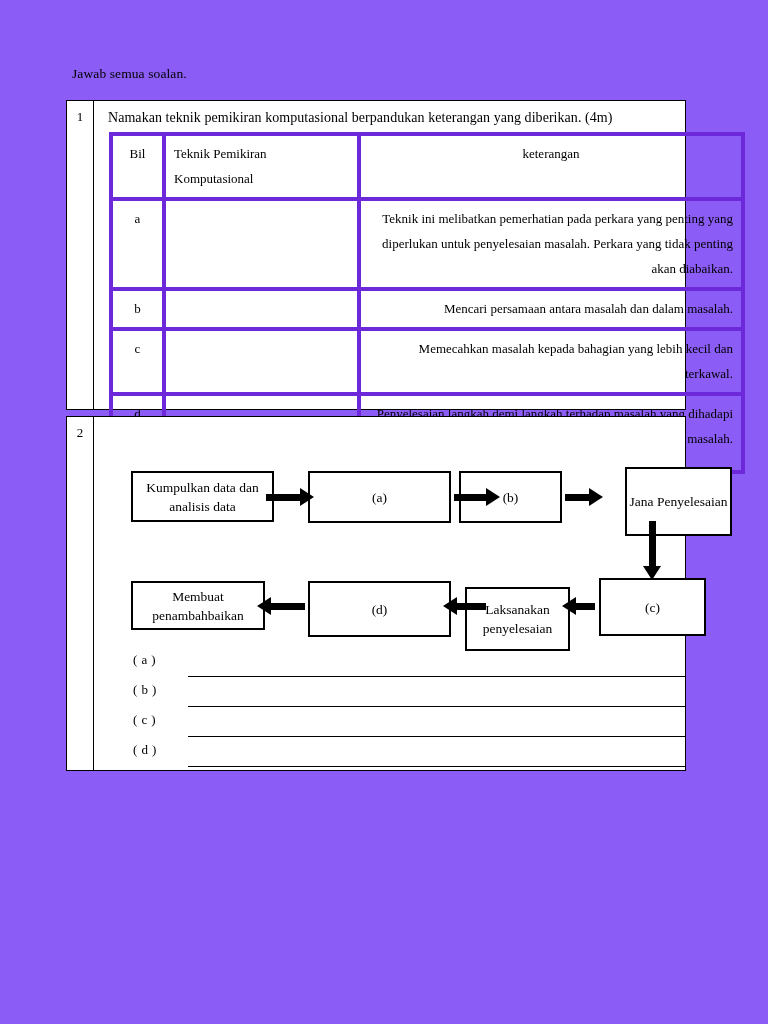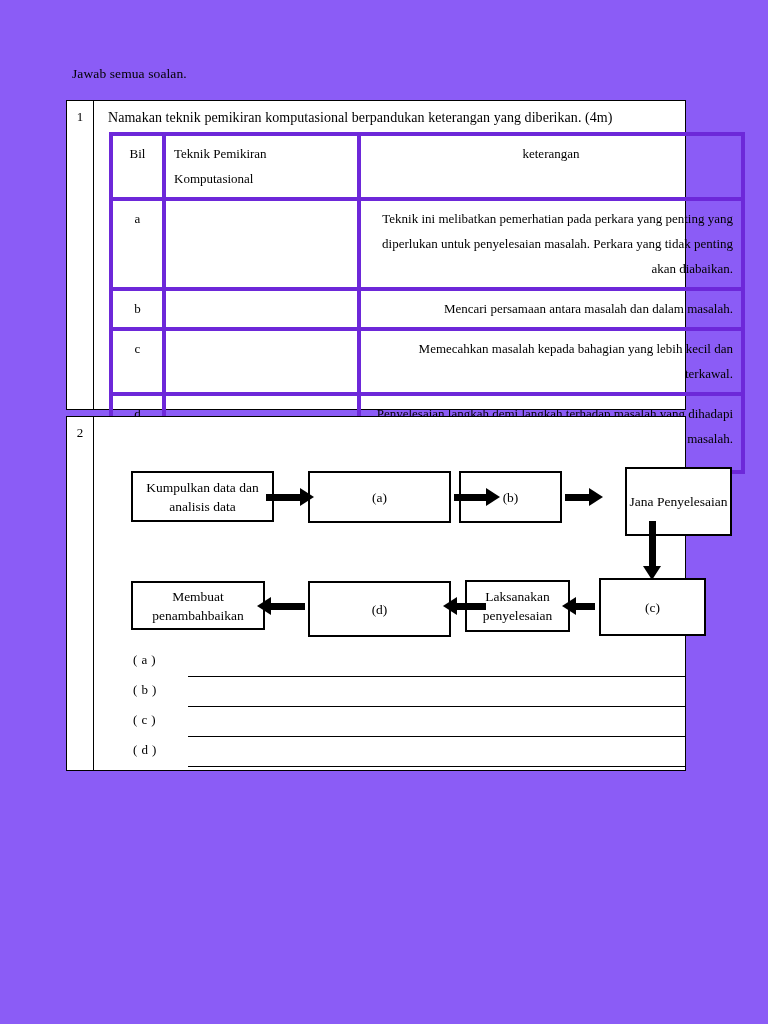--- a/index.html
+++ b/index.html
@@ -118,21 +118,21 @@
     pointer-events: auto;
   }
   
   #fb-kumpul    { left: 37px;  top: 54px;  width: 143px; height: 51px; }
   #fb-a         { left: 214px; top: 54px;  width: 143px; height: 52px; }
   #fb-b         { left: 365px; top: 54px;  width: 103px; height: 52px; }
   #fb-jana      { left: 505px; top: 50px;  width: 107px; height: 69px; margin-left: 26px; }
   
   #fb-membuat   { left: 37px;  top: 164px; width: 134px; height: 49px; }
   #fb-d         { left: 214px; top: 164px; width: 143px; height: 56px; }
-  #fb-laksana   { left: 371px; top: 163px; width: 105px; height: 52px; }
+  #fb-laksana   { left: 371px; top: 170px; width: 105px; height: 64px; }
   #fb-c         { left: 505px; top: 161px; width: 107px; height: 58px; }
 
   
   .arrow-h {
     position: absolute;
     height: 7px;
     background: #000;
     pointer-events: auto;
   }
   .arrow-h::after {

